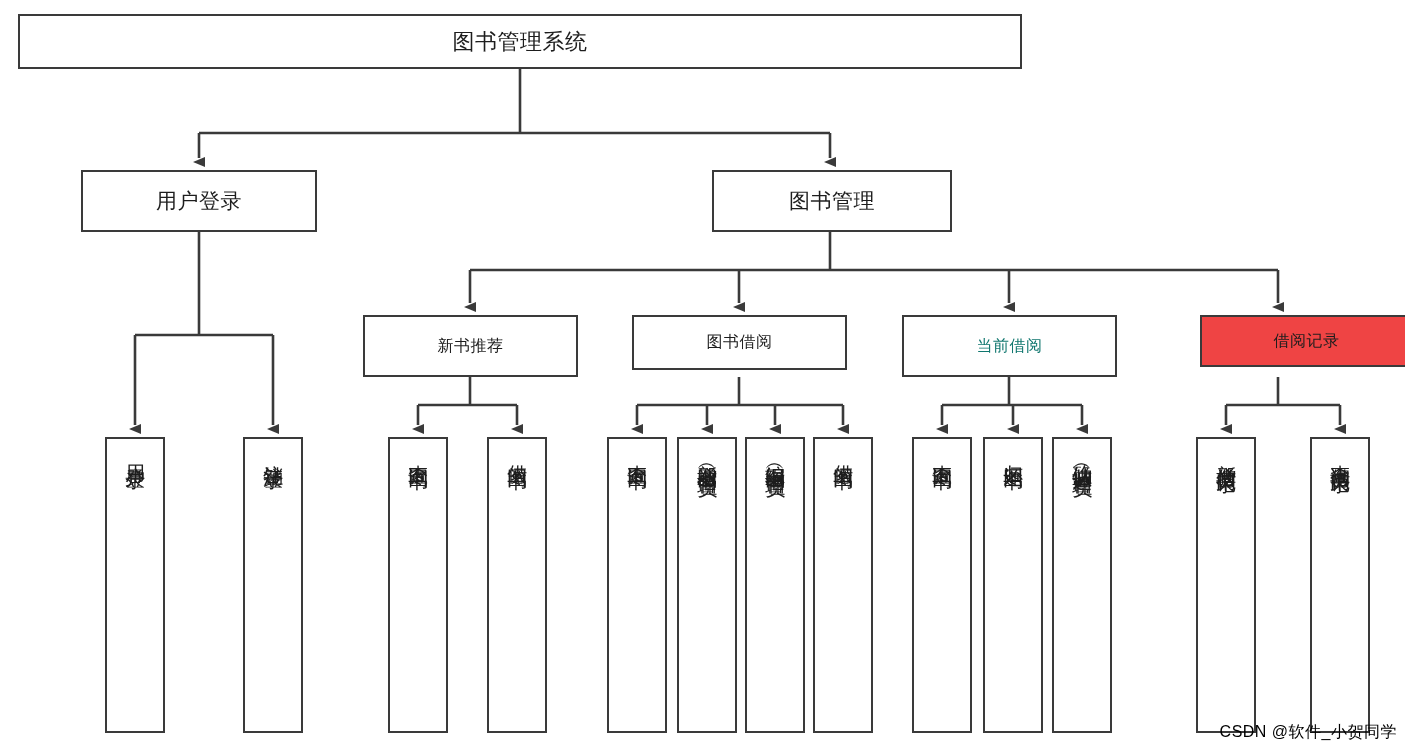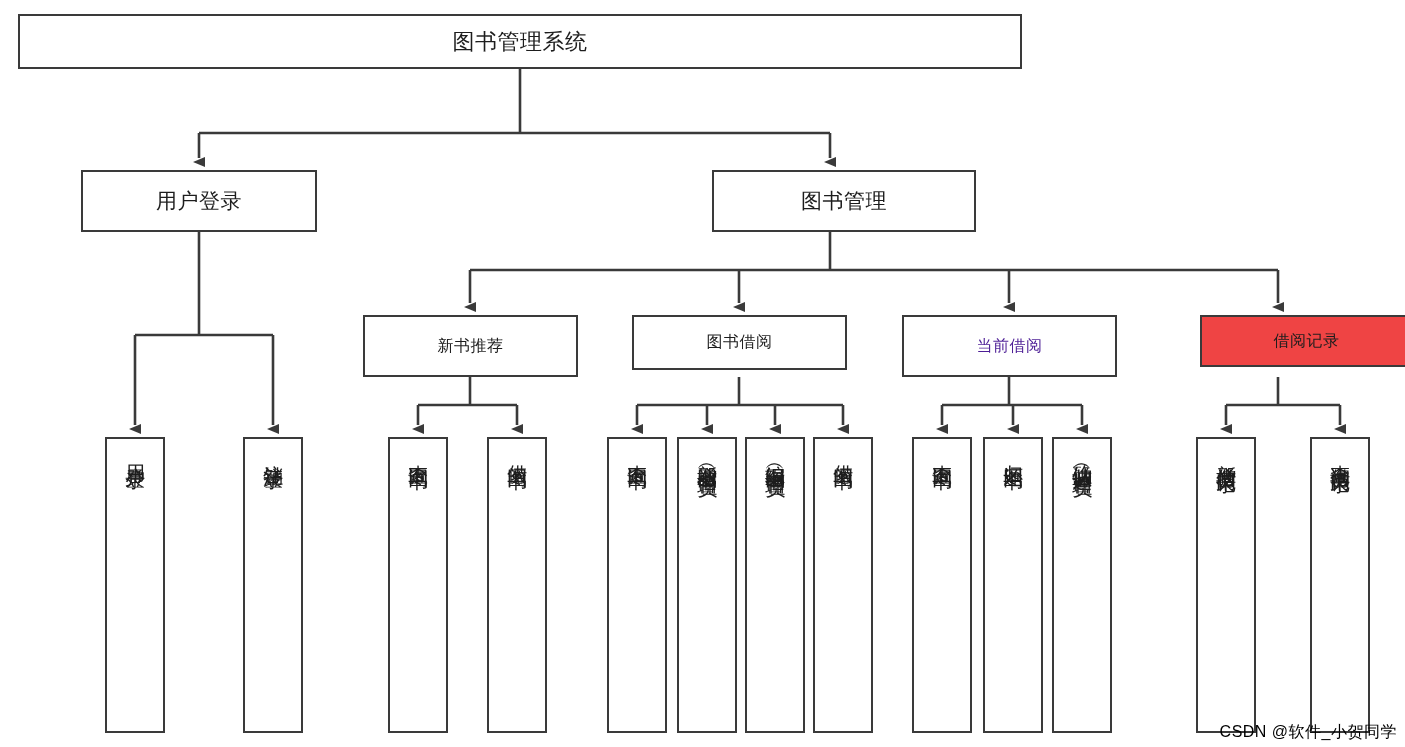--- a/index.html
+++ b/index.html
@@ -144,32 +144,32 @@
     </g>
   </svg>
 
   <div class="node root" id="node-root" style="left: 18px; top: 14px; width: 1004px; height: 55px; border-color: rgb(58, 58, 58); background: rgb(255, 255, 255);">
     <span class="node-label" style="color: rgb(29, 29, 29);">图书管理系统</span>
   </div>
 
   <div class="node level2" id="node-l2-0" style="left: 81px; top: 170px; width: 236px; height: 62px; border-color: rgb(58, 58, 58); background: rgb(255, 255, 255);">
     <span class="node-label" style="color: rgb(29, 29, 29);">用户登录</span>
   </div>
-  <div class="node level2" id="node-l2-1" style="left: 712px; top: 170px; width: 264px; height: 62px; border-color: rgb(58, 58, 58); background: rgb(255, 255, 255);">
+  <div class="node level2" id="node-l2-1" style="left: 712px; top: 170px; width: 240px; height: 62px; border-color: rgb(58, 58, 58); background: rgb(255, 255, 255);">
     <span class="node-label" style="color: rgb(29, 29, 29);">图书管理</span>
   </div>
 
   <div class="node level3" id="node-l3-0" style="left: 363px; top: 315px; width: 215px; height: 62px; border-color: rgb(58, 58, 58); background: rgb(255, 255, 255);">
     <span class="node-label" style="color: rgb(29, 29, 29);">新书推荐</span>
   </div>
   <div class="node level3" id="node-l3-1" style="left: 632px; top: 315px; width: 215px; height: 55px; border-color: rgb(58, 58, 58); background: rgb(255, 255, 255);">
     <span class="node-label" style="color: rgb(29, 29, 29);">图书借阅</span>
   </div>
   <div class="node level3" id="node-l3-2" style="left: 902px; top: 315px; width: 215px; height: 62px; border-color: rgb(58, 58, 58); background: rgb(255, 255, 255);">
-    <span class="node-label" style="color: #4c1d95;">当前借阅</span>
+    <span class="node-label" style="color: #0f766e;">当前借阅</span>
   </div>
   <div class="node level3" id="node-l3-3" style="left: 1172px; top: 315px; width: 213px; height: 52px; border-color: rgb(58, 58, 58); background: #ef4444; margin-left: 28px;">
     <span class="node-label" style="color: rgb(29, 29, 29);">借阅记录</span>
   </div>
 
   <div class="node leaf" id="node-leaf-0" style="left: 105px; top: 437px; width: 60px; height: 296px; border-color: rgb(58, 58, 58); background: rgb(255, 255, 255);">
     <span class="node-label" style="color: rgb(29, 29, 29);">用户登录</span>
   </div>
   <div class="node leaf" id="node-leaf-1" style="left: 243px; top: 437px; width: 60px; height: 296px; border-color: rgb(58, 58, 58); background: rgb(255, 255, 255);">
     <span class="node-label" style="color: rgb(29, 29, 29);">注销登录</span>

